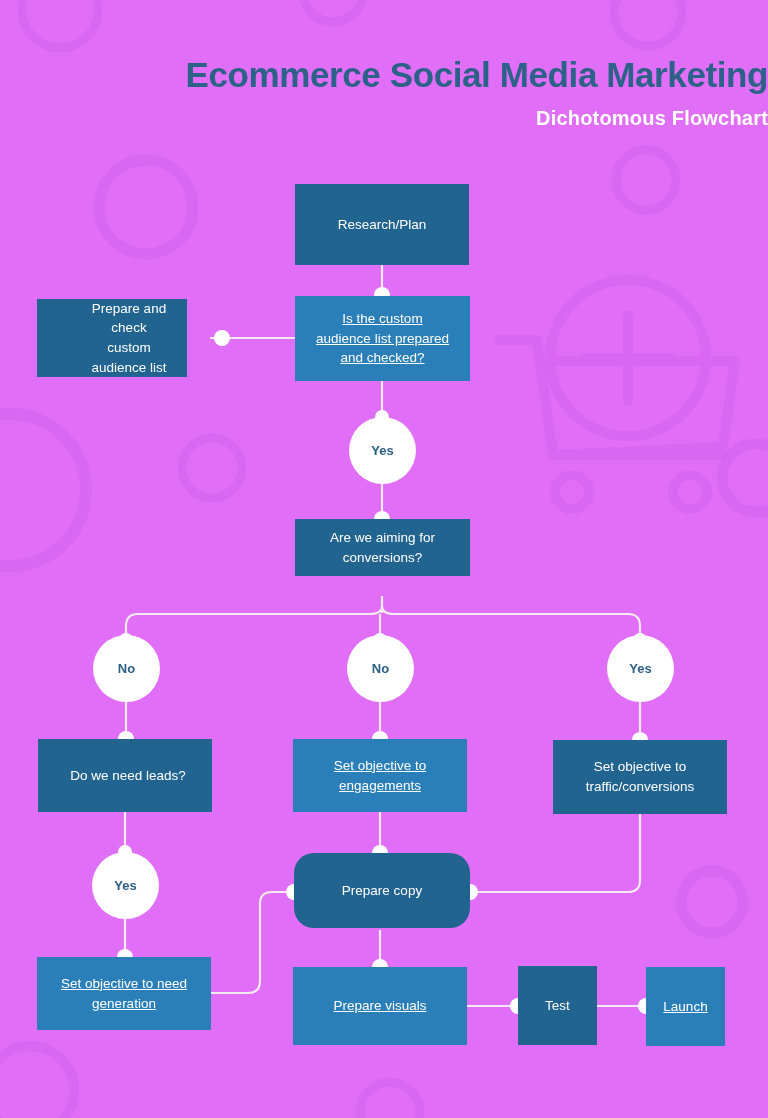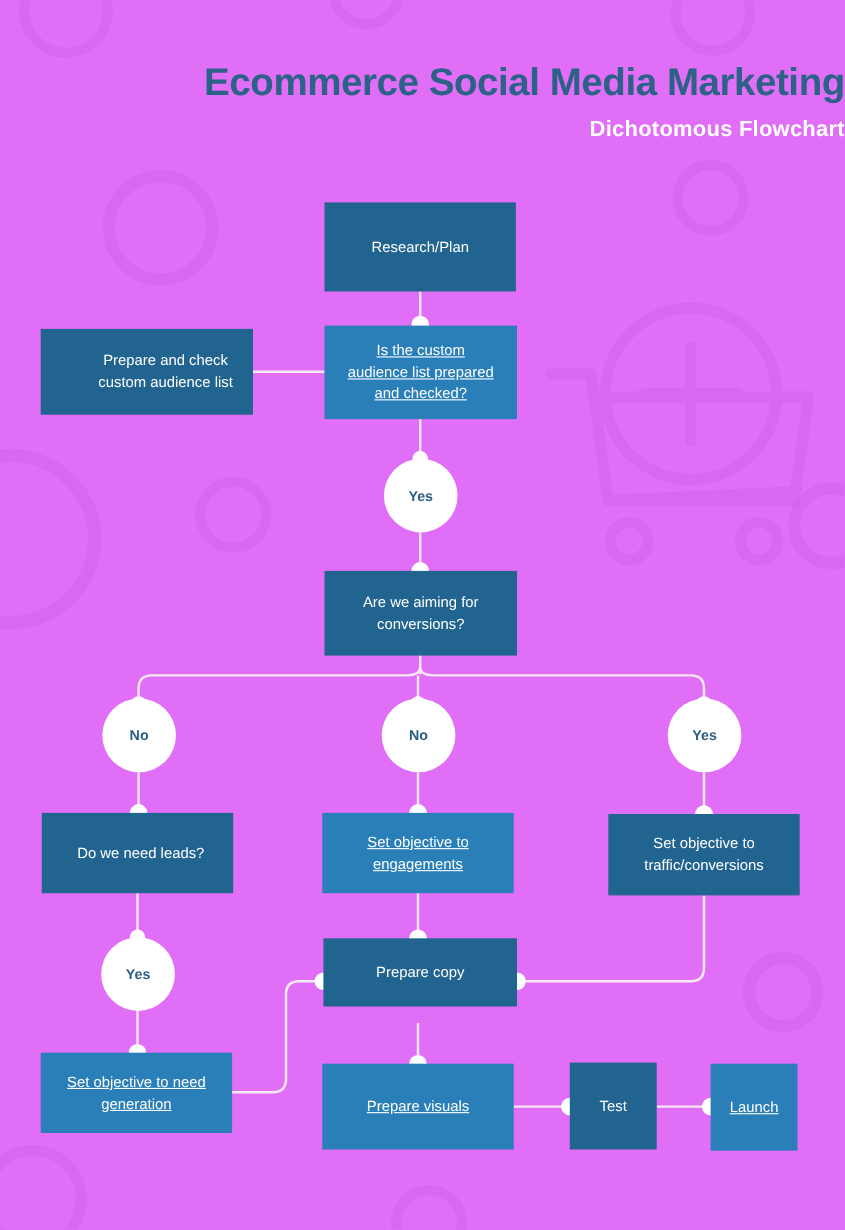--- a/index.html
+++ b/index.html
@@ -178,40 +178,40 @@
       <circle cx="380" cy="967" r="8"></circle>
       <circle cx="518" cy="1006" r="8"></circle>
       <circle cx="646" cy="1006" r="8"></circle>
     </g>
   </svg>
 
   <div class="node dark" style="left:295px; top:184px; width:174px; height:81px;">
     <span>Research/Plan</span>
   </div>
 
-  <div class="node dark" style="left:37px; top:299px; width:193px; height:78px;padding-left:44px;">
+  <div class="node dark" style="left:37px; top:299px; width:150px; height:78px;padding-left:44px;">
     <span>
       <span>Prepare and check</span><br>
       <span>custom audience list</span>
     </span>
   </div>
 
   <div class="node light" style="left:295px; top:296px; width:175px; height:85px;">
     <span>
       <span>Is the custom</span><br>
       <span>audience list prepared</span><br>
       <span>and checked?</span>
     </span>
   </div>
 
   <div class="circle-node" style="left:349px; top:417px; width:67px; height:67px;">
     <span>Yes</span>
   </div>
 
-  <div class="node dark" style="left:295px; top:519px; width:175px; height:77px;">
+  <div class="node dark" style="left:295px; top:519px; width:175px; height:57px;">
     <span>
       <span>Are we aiming for</span><br>
       <span>conversions?</span>
     </span>
   </div>
 
   <div class="circle-node" style="left:93px; top:635px; width:67px; height:67px;">
     <span>No</span>
   </div>
 
@@ -238,21 +238,21 @@
     <span>
       <span>Set objective to</span><br>
       <span>traffic/conversions</span>
     </span>
   </div>
 
   <div class="circle-node" style="left:92px; top:852px; width:67px; height:67px;">
     <span>Yes</span>
   </div>
 
-  <div class="node dark" style="left:294px; top:853px; width:176px; height:62px;">
+  <div class="node dark" style="left:294px; top:853px; width:176px; height:75px;border-radius:20px;">
     <span>Prepare copy</span>
   </div>
 
   <div class="node light" style="left:37px; top:957px; width:174px; height:73px;">
     <span>
       <span>Set objective to need</span><br>
       <span>generation</span>
     </span>
   </div>
 

